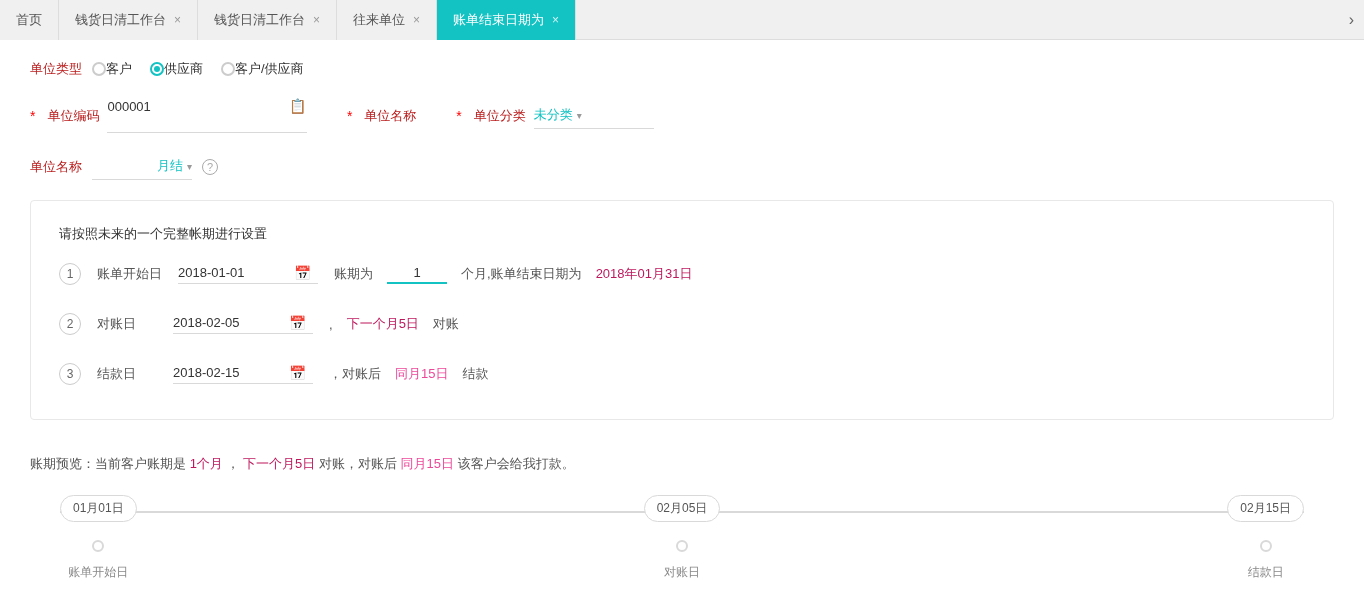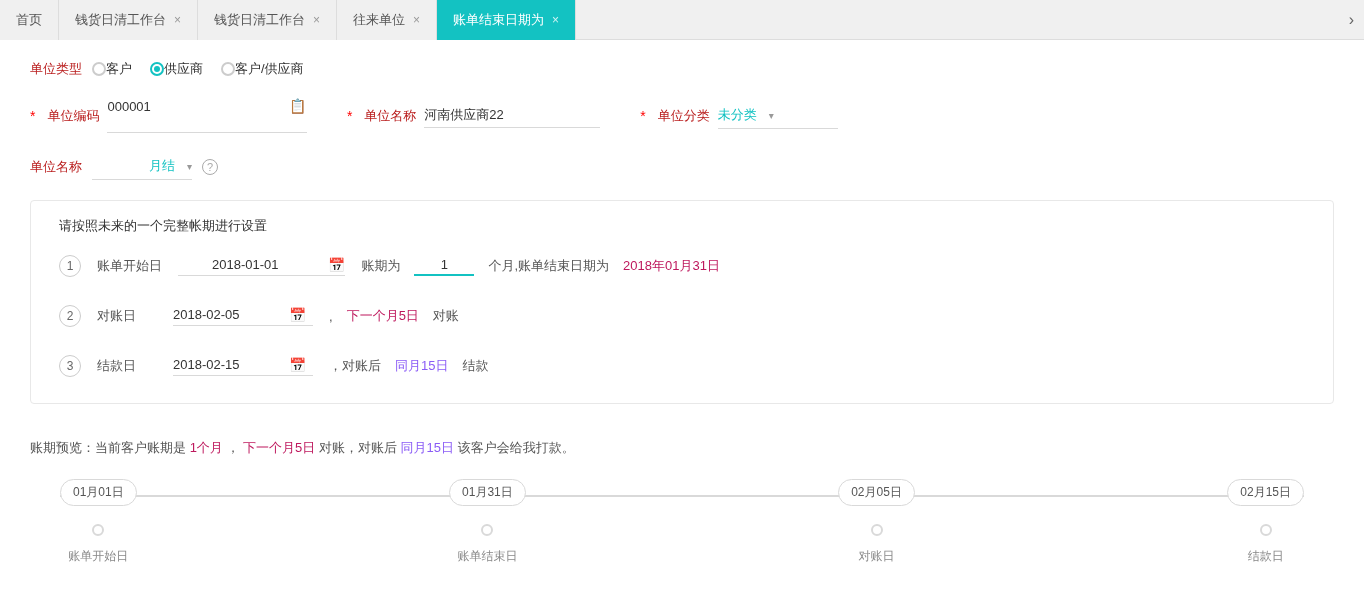--- a/index.html
+++ b/index.html
@@ -136,37 +136,37 @@
       font-size: 14px;
       cursor: pointer;
     }
 
     
     .select-wrapper {
       display: flex;
       align-items: center;
       border-bottom: 1px solid #d9d9d9;
       padding: 4px 0;
-      gap: 12px;
+      gap: 4px;
       cursor: pointer;
     }
     .select-value {
       font-size: 13px;
       color: #13c2c2;
     }
     .select-arrow {
       color: #999;
       font-size: 10px;
     }
 
     
     .section-box {
       border: 1px solid #e8e8e8;
       border-radius: 4px;
-      padding: 16px 28px;
+      padding: 24px 28px;
       margin-top: 10px;
     }
     .section-title {
       font-size: 13px;
       color: #333;
       margin-bottom: 20px;
     }
 
     
     .step-row {
@@ -205,21 +205,21 @@
       font-size: 13px;
       color: #555;
       display: flex;
       align-items: center;
       gap: 14px;
     }
     .highlight-orange {
       color: #be185d;
     }
     .highlight-teal {
-      color: #8b5cf6;
+      color: #ec4899;
     }
 
     
     .period-input {
       border: none;
       border-bottom: 2px solid #13c2c2;
       outline: none;
       font-size: 13px;
       color: #333;
       width: 60px;
@@ -356,21 +356,20 @@
       <span class="required-star">*</span>
       <span class="form-label">单位编码</span>
       <div class="input-with-icon" style="min-width:130px;">
         <input class="input-bare" value="000001" style="">
         <span class="calendar-icon">📋</span>
       </div>
     </div>
     <div class="field-group">
       <span class="required-star">*</span>
       <span class="form-label">单位名称</span>
-      <input class="input-field" style="min-width: 160px;" value="河南供应商22">
     </div>
     <div class="field-group">
       <span class="required-star">*</span>
       <span class="form-label">单位分类</span>
       <div class="select-wrapper" style="min-width:120px;">
         <span class="select-value">未分类</span>
         <span class="select-arrow">▾</span>
       </div>
     </div>
   </div>
@@ -384,21 +383,21 @@
     <span class="help-icon">?</span>
   </div>
 
   <div class="section-box">
     <div class="section-title">请按照未来的一个完整帐期进行设置</div>
 
     <div class="step-row">
       <div class="step-number">1</div>
       <span class="step-label">账单开始日</span>
       <div class="step-date-input">
-        <input class="input-bare" value="2018-01-01" style="width: 110px; margin-left: 34px;">
+        <input class="input-bare" value="2018-01-01" style="width: 110px;">
         <span class="calendar-icon">📅</span>
       </div>
       <span class="step-description">
         <span>账期为</span>
         <input class="period-input" value="1" style="">
         <span>个月,账单结束日期为</span>
         <span class="highlight-orange">2018年01月31日</span>
       </span>
     </div>
 
@@ -446,25 +445,20 @@
     <div class="timeline-wrapper">
       <div class="timeline-line"></div>
       <div class="timeline-nodes">
 
         <div class="timeline-node">
           <div class="timeline-badge">01月01日</div>
           <div class="timeline-dot"></div>
           <div class="timeline-node-label">账单开始日</div>
         </div>
 
-        <div class="timeline-node">
-          <div class="timeline-badge">01月31日</div>
-          <div class="timeline-dot"></div>
-          <div class="timeline-node-label">账单结束日</div>
-        </div>
 
         <div class="timeline-node">
           <div class="timeline-badge">02月05日</div>
           <div class="timeline-dot"></div>
           <div class="timeline-node-label">对账日</div>
         </div>
 
         <div class="timeline-node">
           <div class="timeline-badge">02月15日</div>
           <div class="timeline-dot"></div>

